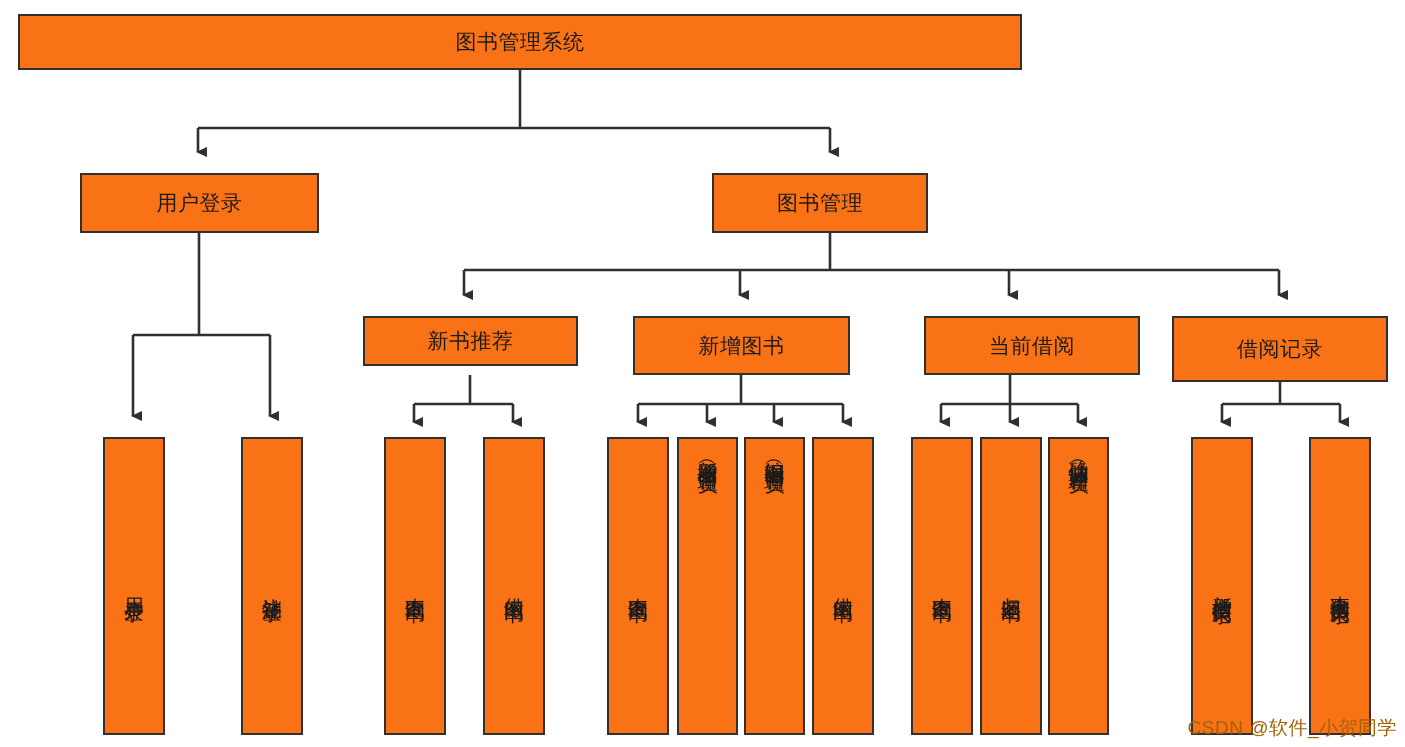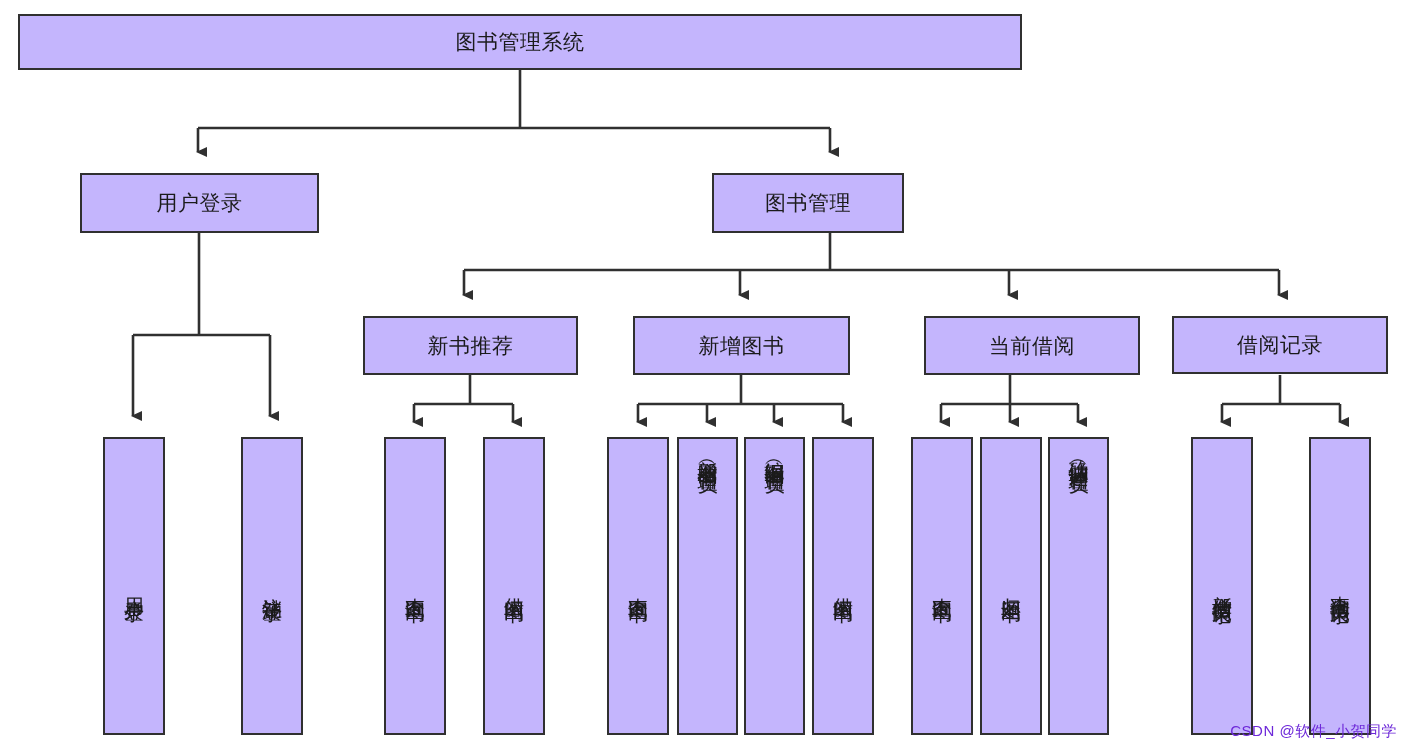--- a/index.html
+++ b/index.html
@@ -21,21 +21,21 @@
     position: absolute;
     left: 0;
     top: 0;
     width: 1405px;
     height: 747px;
   }
   .node {
     position: absolute;
     box-sizing: border-box;
     border: 2px solid #303030;
-    background: #c4b5fd;
+    background: #f97316;
     color: #1b1b1b;
     display: flex;
     align-items: center;
     justify-content: center;
     text-align: center;
   }
   .node.h {
     font-size: 21px;
     line-height: 1.2;
     letter-spacing: 0.5px;
@@ -55,22 +55,22 @@
     align-self: flex-start;
   }
   .node.v.top {
     align-items: flex-start;
     padding-top: 6px;
   }
   .watermark {
     position: absolute;
     right: 8px;
     bottom: 6px;
-    font-size: 15px;
-    color: #6d28d9;
+    font-size: 19px;
+    color: #a16207;
     letter-spacing: 0.5px;
     white-space: nowrap;
     pointer-events: none;
   }
 </style>
 </head>
 <body>
 
 <div id="canvas">
 
@@ -124,34 +124,34 @@
     </g>
   </svg>
 
   <div class="node h" style="left:18px; top:14px; width:1004px; height:56px;">
     <span>图书管理系统</span>
   </div>
 
   <div class="node h" style="left:80px; top:173px; width:239px; height:60px;">
     <span>用户登录</span>
   </div>
-  <div class="node h" style="left:712px; top:173px; width:192px; height:60px;">
+  <div class="node h" style="left:712px; top:173px; width:216px; height:60px;">
     <span>图书管理</span>
   </div>
 
-  <div class="node h" style="left:363px; top:316px; width:215px; height:59px;">
+  <div class="node h" style="left:363px; top:316px; width:215px; height:50px;">
     <span>新书推荐</span>
   </div>
   <div class="node h" style="left:633px; top:316px; width:217px; height:59px;">
     <span>新增图书</span>
   </div>
   <div class="node h" style="left:902px; top:316px; width:216px; height:59px;margin-left:22px;">
     <span>当前借阅</span>
   </div>
-  <div class="node h" style="left:1172px; top:316px; width:216px; height:58px;">
+  <div class="node h" style="left:1172px; top:316px; width:216px; height:66px;">
     <span>借阅记录</span>
   </div>
 
   <div class="node v" style="left:103px; top:437px; width:62px; height:298px;">
     <span class="vtext">用户登录</span>
   </div>
   <div class="node v" style="left:241px; top:437px; width:62px; height:298px;">
     <span class="vtext">注销登录</span>
   </div>
 

